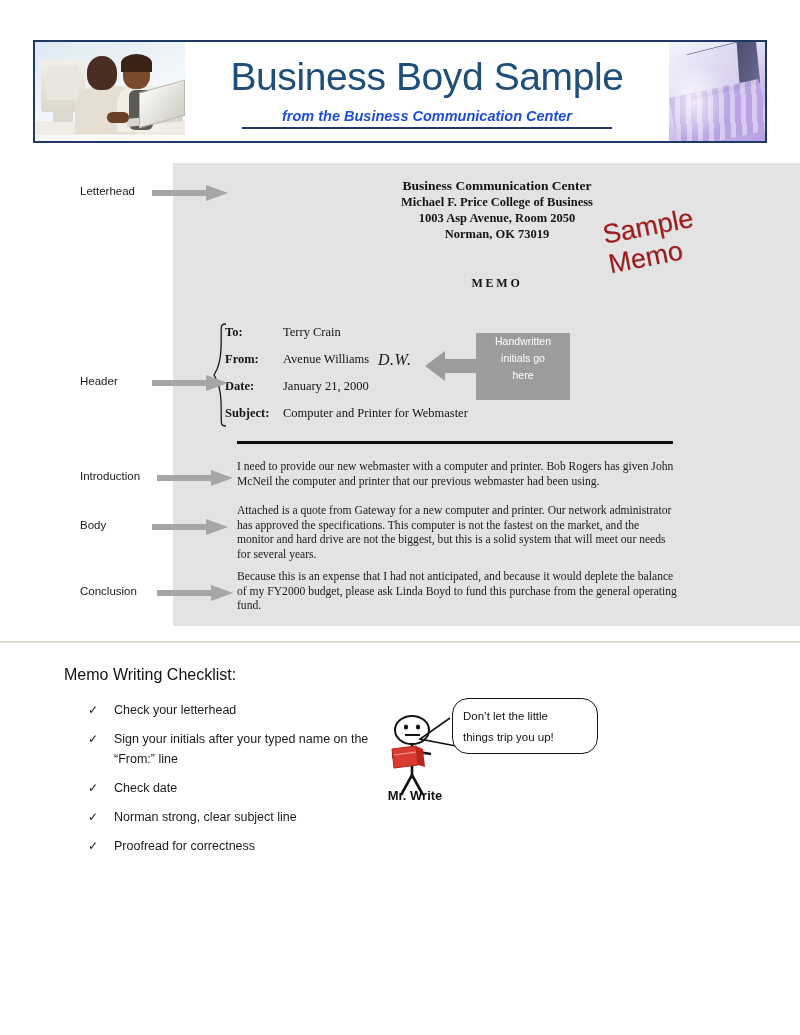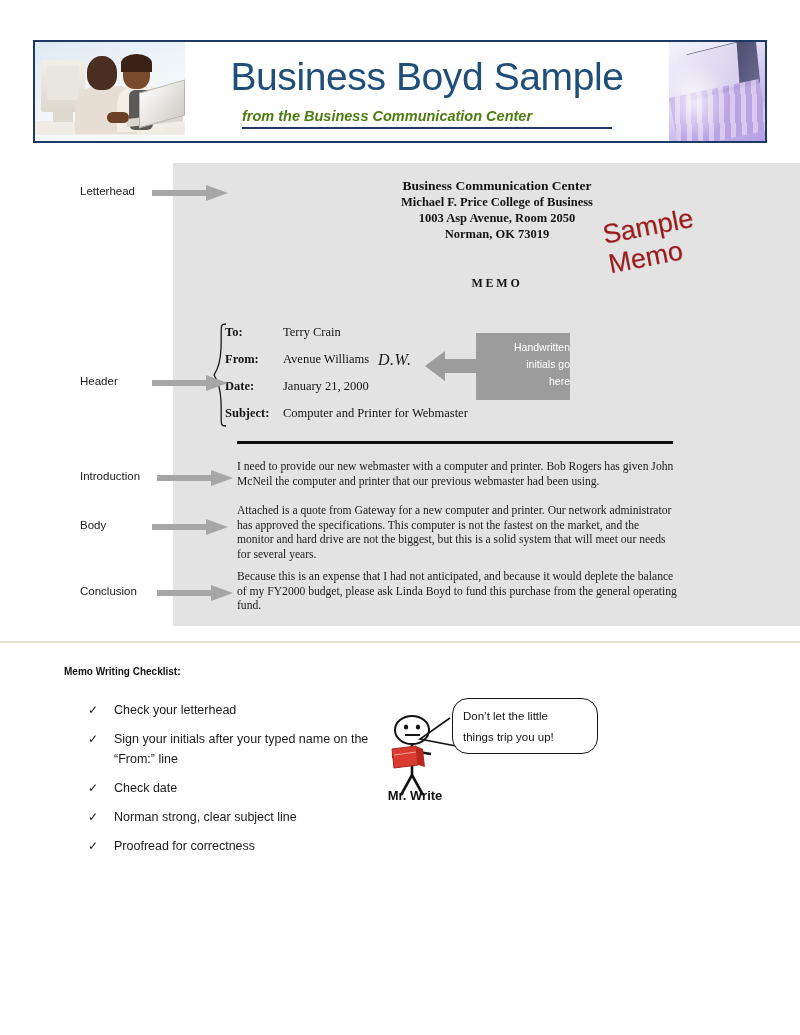--- a/index.html
+++ b/index.html
@@ -105,26 +105,26 @@
     font-size: 39px;
     color: #1f4e79;
     letter-spacing: -0.4px;
     line-height: 1;
     margin-top: 4px;
   }
   .banner-sub {
     font-size: 14.5px;
     font-style: italic;
     font-weight: bold;
-    color: #4d7c0f;
+    color: #1d4ed8;
     margin-top: 12px;
     border-bottom: 2px solid #1f3864;
     padding-bottom: 3px;
     width: 370px;
-    text-align: left;
+    text-align: center;
   }
   .banner-photo-right {
     width: 96px;
     flex: none;
     position: relative;
     overflow: hidden;
     background: linear-gradient(150deg,#f4f3fb 0%,#e6e2f6 30%,#cfc2ee 60%,#b49fe3 100%);
   }
   .pr-screen{
     position:absolute; left:18px; top:4px; width:72px; height:46px;
@@ -238,22 +238,21 @@
   .callout {
     position: absolute;
     left: 303px;
     top: 170px;
     width: 94px;
     height: 67px;
     background: #9c9c9c;
     color: #ffffff;
     font-size: 10.5px;
     line-height: 17px;
-    text-align: right;
-    padding-top: 6px;
+    text-align: center;
     box-sizing: border-box;
   }
   .callout-arrow {
     position: absolute;
     left: 252px;
     top: 186px;
     width: 52px;
     height: 34px;
   }
 
@@ -300,22 +299,22 @@
     width: 800px;
     height: 2px;
     background: #e2e0cc;
   }
 
   
   .checklist-title {
     position: absolute;
     left: 64px;
     top: 666px;
-    font-size: 10px;
-    font-weight: bold;
+    font-size: 16px;
+    font-weight: normal;
     color: #111111;
   }
   .checklist {
     position: absolute;
     left: 88px;
     top: 700px;
     width: 300px;
   }
   .cl-item {
     display: flex;

